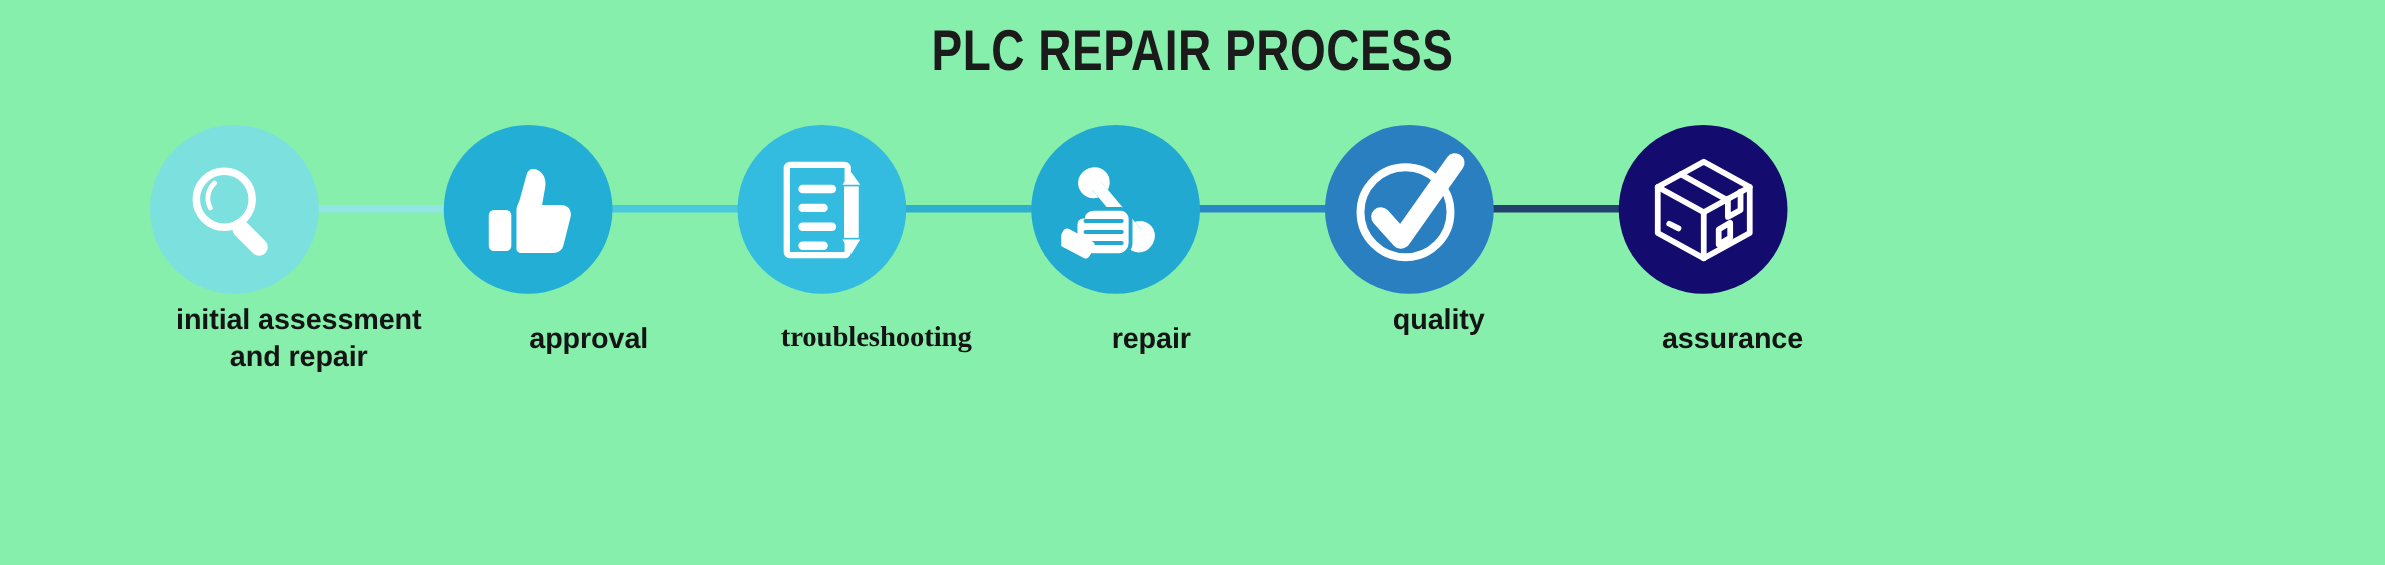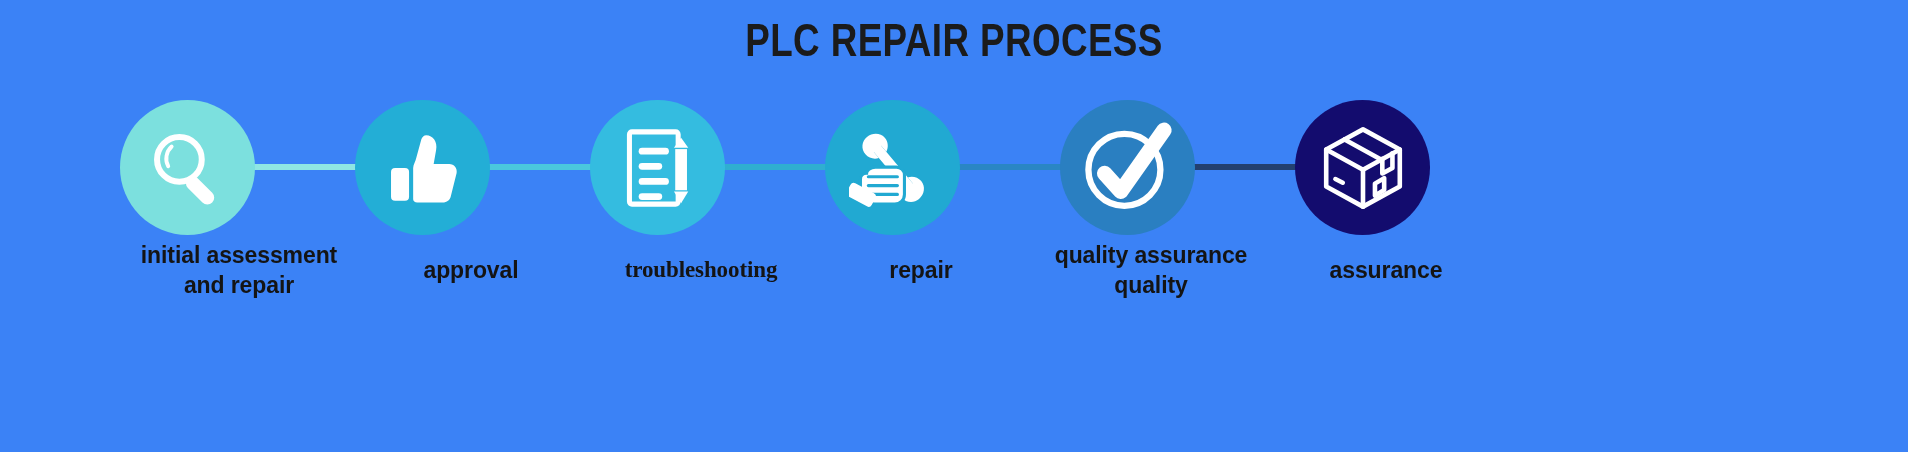--- a/index.html
+++ b/index.html
@@ -110,21 +110,21 @@
     font-weight: 700;
     font-size: 23px;
     line-height: 30px;
     color: #141414;
     letter-spacing: -0.1px;
   }
 </style>
 </head>
 <body style="background: rgb(255, 255, 255);">
 
-<div id="infographic" style="background: #3b82f6;">
+<div id="infographic" style="background: #86efac;">
 
   <div class="title" style="color: rgb(27, 27, 27);">PLC REPAIR PROCESS</div>
 
   <div class="flow">
 
     <div class="connectors">
       <div class="connector" style="left: 120px; width: 155px; background: rgb(143, 230, 227);"></div>
       <div class="connector" style="left: 355px; width: 155px; background: rgb(74, 200, 221);"></div>
       <div class="connector" style="left: 590px; width: 155px; background: rgb(47, 175, 208);"></div>
       <div class="connector" style="left: 825px; width: 155px; background: rgb(42, 134, 196);"></div>
@@ -253,21 +253,20 @@
 
     <div class="label" style="left:555px; top:15px;font-family:Liberation Serif, serif;">
       <div>troubleshooting</div>
     </div>
 
     <div class="label" style="left:775px; top:15px;">
       <div>repair</div>
     </div>
 
     <div class="label" style="left:1005px;">
-      <div>quality assurance</div>
       <div>quality</div>
     </div>
 
     <div class="label" style="left:1240px; top:15px;">
       <div>assurance</div>
     </div>
 
   </div>
 </div>
 

